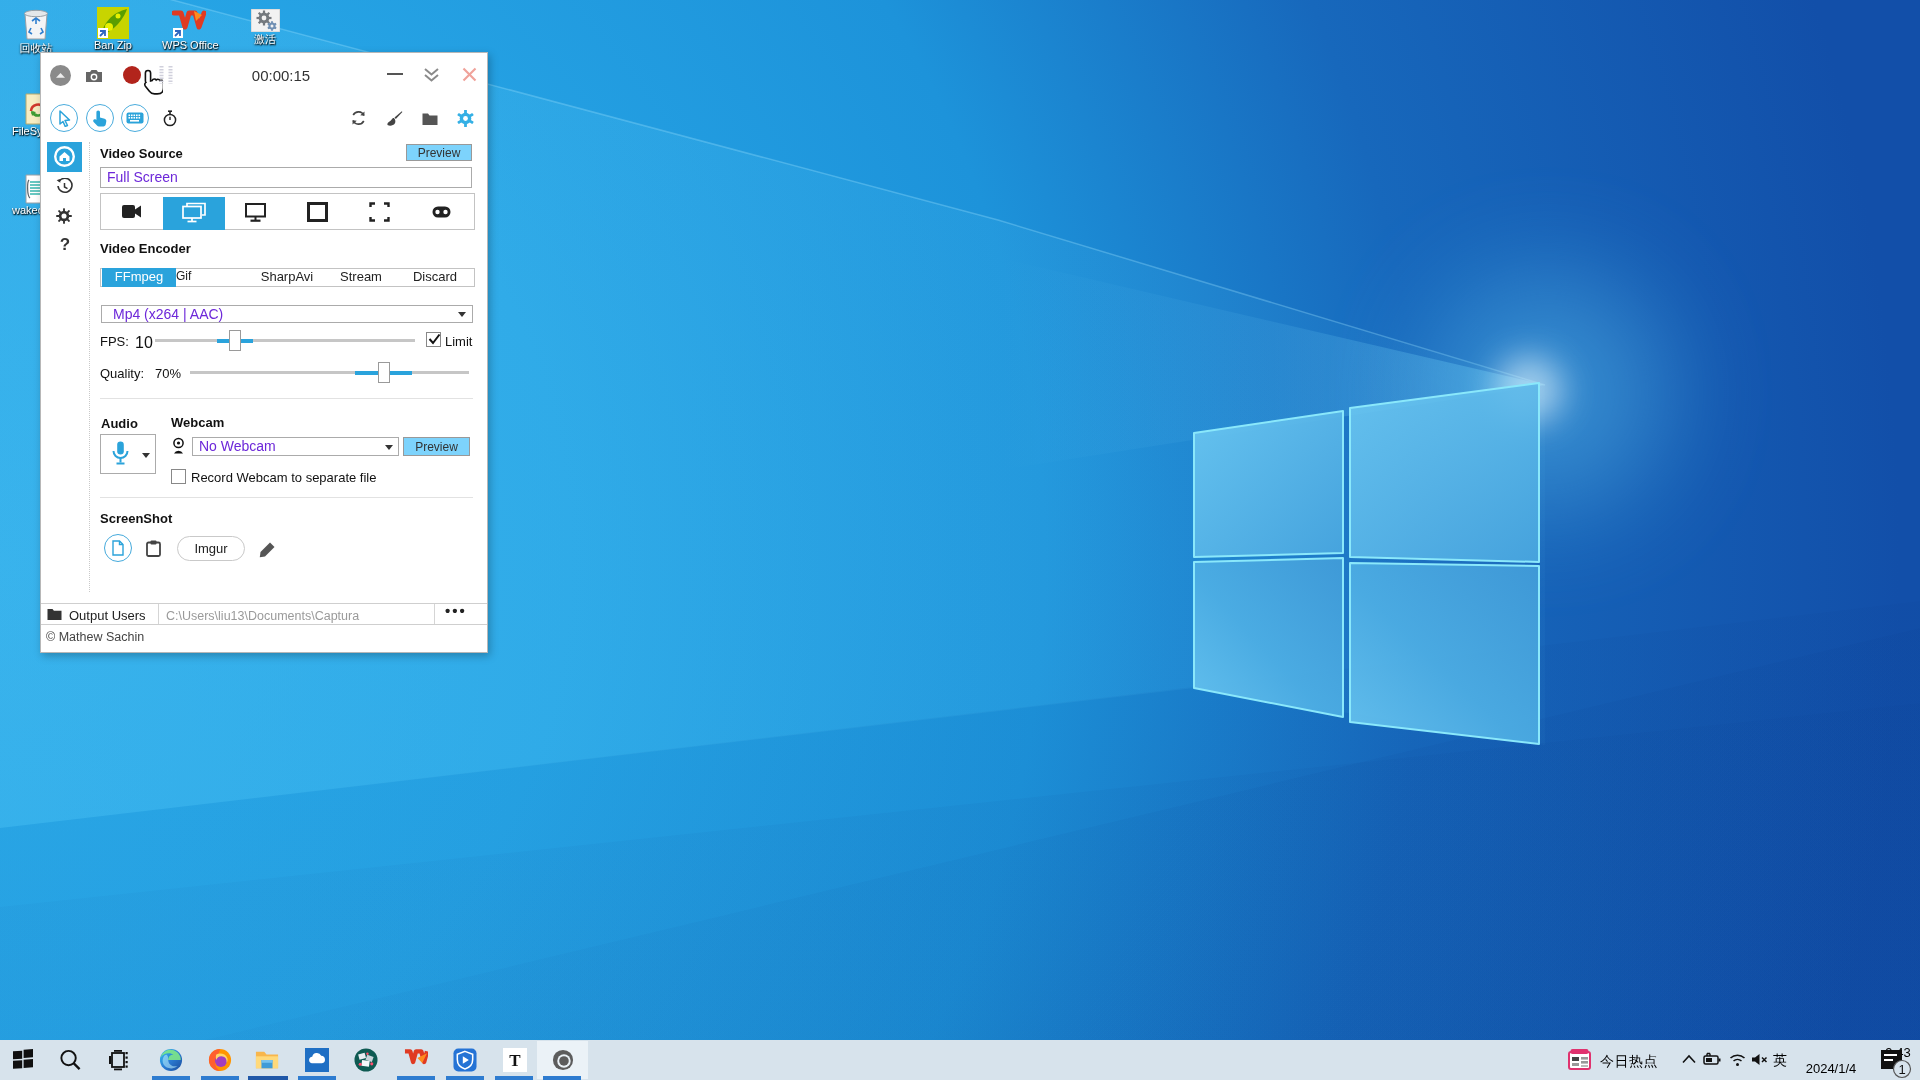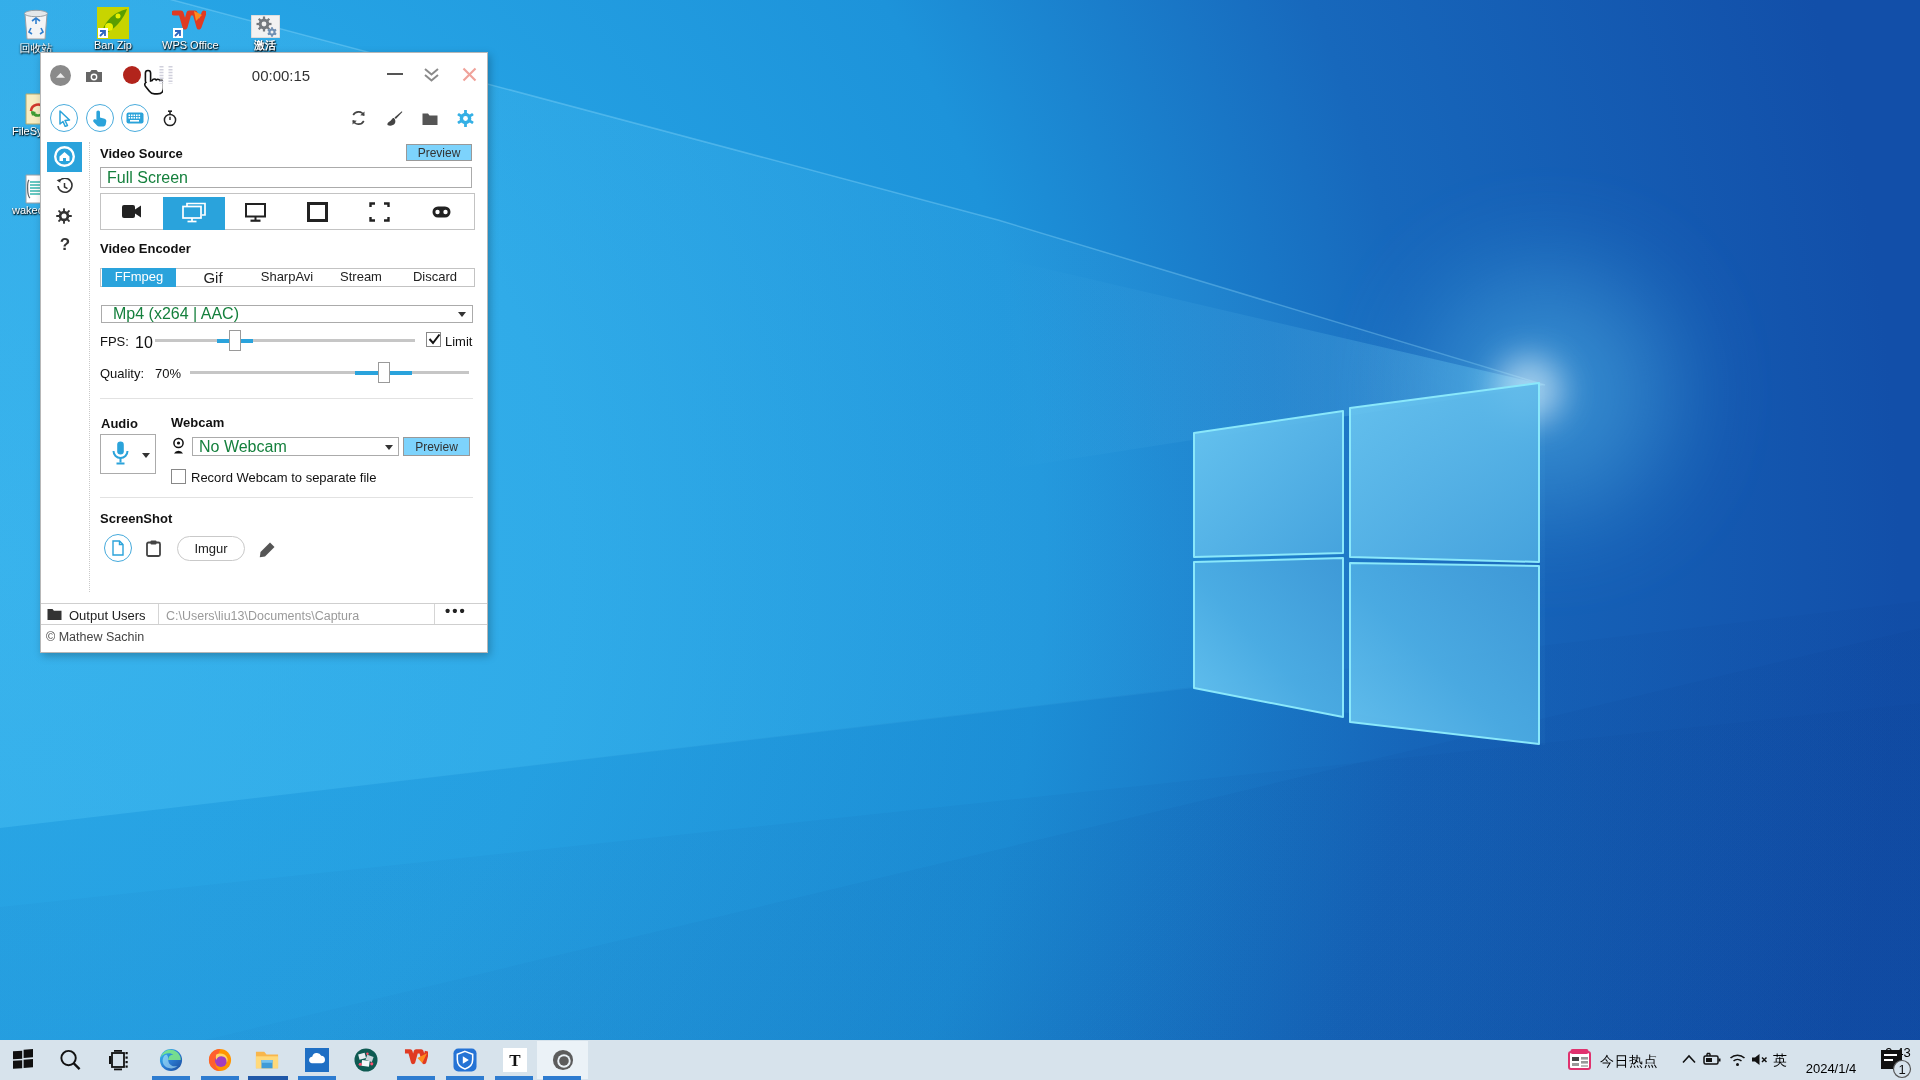--- a/index.html
+++ b/index.html
@@ -4,21 +4,21 @@
 <style>
   * { margin:0; padding:0; box-sizing:border-box; }
   html,body { width:1920px; height:1080px; overflow:hidden; }
   body { font-family:"Liberation Sans", sans-serif; position:relative; background:#1173c4; }
   .abs { position:absolute; }
   svg { display:block; }
   
   #win { left:40px; top:52px; width:448px; height:601px; background:#fff;
          border:1px solid #b7b7b7; box-shadow:2px 3px 8px rgba(0,0,0,0.25); }
   .blab { font-weight:bold; font-size:13px; color:#111; }
-  .combo { border:1px solid #ababab; background:#fff; font-size:16px; color:#15803d; }
+  .combo { border:1px solid #ababab; background:#fff; font-size:14px; color:#6d28d9; }
   .btn { border:1px solid #999; background:#7dd3fc; font-size:12px; color:#333;
          display:flex; align-items:center; justify-content:center; }
   .sep { border-top:1px solid #e2e2e2; }
   .track { height:2.5px; background:#c6c6c6; }
   .trackblue { height:4px; background:#2aa3dc; }
   .thumb { width:12px; height:21px; background:#fff; border:1px solid #9a9a9a; }
   .deskicon { position:absolute; text-align:center; color:#fff; font-size:11px; white-space:nowrap;
               text-shadow:0 1px 2px rgba(0,0,0,0.9), 1px 1px 1px rgba(0,0,0,0.8); }
   
   #taskbar { left:0; top:1040px; width:1920px; height:40px; background:#d7e3ec; }
@@ -109,21 +109,21 @@
 </div>
 <div class="deskicon" style="left:162px;top:7px;width:54px;">
   <svg width="34" height="32" viewBox="0 0 34 32" style="margin:0 auto">
     <path d="M2 6 L9 6 L13 20 L17 6 L23 6 L27 20 L32 6" stroke="#e03a22" stroke-width="5" fill="none" stroke-linecap="round" stroke-linejoin="round"></path>
     <path d="M22 4 l8 4 l-6 6 Z" fill="#ff8b1f"></path>
     <rect x="1" y="21" width="10" height="10" fill="#fff"></rect>
     <path d="M3 29 l5 -5 m0 5 v-5 h-5" stroke="#2f66c0" stroke-width="1.8" fill="none"></path>
   </svg>
   <div>WPS Office</div>
 </div>
-<div class="deskicon" style="left:240px;top:15px;width:50px;font-weight:bold;">
+<div class="deskicon" style="left:240px;top:9px;width:50px;">
   <svg width="29" height="23" viewBox="0 0 29 23" style="margin:0 auto">
     <rect width="29" height="23" fill="#f2f2f2" stroke="#c9c9c9"></rect>
     <g fill="#74797e">
         <rect x="11.9" y="1.5" width="2.2" height="3.6" transform="rotate(0 13 9)"></rect>
         <rect x="11.9" y="1.5" width="2.2" height="3.6" transform="rotate(45 13 9)"></rect>
         <rect x="11.9" y="1.5" width="2.2" height="3.6" transform="rotate(90 13 9)"></rect>
         <rect x="11.9" y="1.5" width="2.2" height="3.6" transform="rotate(135 13 9)"></rect>
         <rect x="11.9" y="1.5" width="2.2" height="3.6" transform="rotate(180 13 9)"></rect>
         <rect x="11.9" y="1.5" width="2.2" height="3.6" transform="rotate(225 13 9)"></rect>
         <rect x="11.9" y="1.5" width="2.2" height="3.6" transform="rotate(270 13 9)"></rect>
@@ -319,21 +319,21 @@
   </svg>
   <svg class="abs" style="left:391px;top:153px" width="19" height="12" viewBox="0 0 19 12">
     <rect x="0.5" y="0.5" width="18" height="11" rx="5.5" fill="#222"></rect>
     <circle cx="5.5" cy="6" r="2.2" fill="#fff"></circle>
     <circle cx="13.5" cy="6" r="2.2" fill="#fff"></circle>
   </svg>
 
   <div class="blab abs" style="left:59px;top:188px">Video Encoder</div>
   <div class="abs" style="left:59px;top:214.5px;width:375px;height:19.5px;border:1px solid #c3c3c3;background:#fff"></div>
   <div class="abs" style="left:61px;top:215px;width:74px;height:18.5px;background:#2aa3dc;color:#fff;font-size:13px;text-align:center;line-height:18px">FFmpeg</div>
-  <div class="abs" style="left:135px;top:216px;width:74px;color:#222;font-size:15px;text-align:center">Gif</div>
+  <div class="abs" style="left:135px;top:216px;width:74px;color:#222;font-size:12px;text-align:left">Gif</div>
   <div class="abs" style="left:209px;top:216px;width:74px;color:#222;font-size:13px;text-align:center">SharpAvi</div>
   <div class="abs" style="left:283px;top:216px;width:74px;color:#222;font-size:13px;text-align:center">Stream</div>
   <div class="abs" style="left:357px;top:216px;width:74px;color:#222;font-size:13px;text-align:center">Discard</div>
   <div class="combo abs" style="left:60px;top:252px;width:372px;height:18px;line-height:16px;padding-left:11px">Mp4 (x264 | AAC)</div>
   <svg class="abs" style="left:417px;top:259px" width="8" height="5" viewBox="0 0 8 5">
       <path d="M0 0 L8 0 L4 5 Z" fill="#333"></path>
     </svg>
 
   <div class="abs" style="left:59px;top:281px;font-size:13px;color:#111">FPS:</div>
   <div class="abs" style="left:94px;top:281px;font-size:16px;color:#111">10</div>

